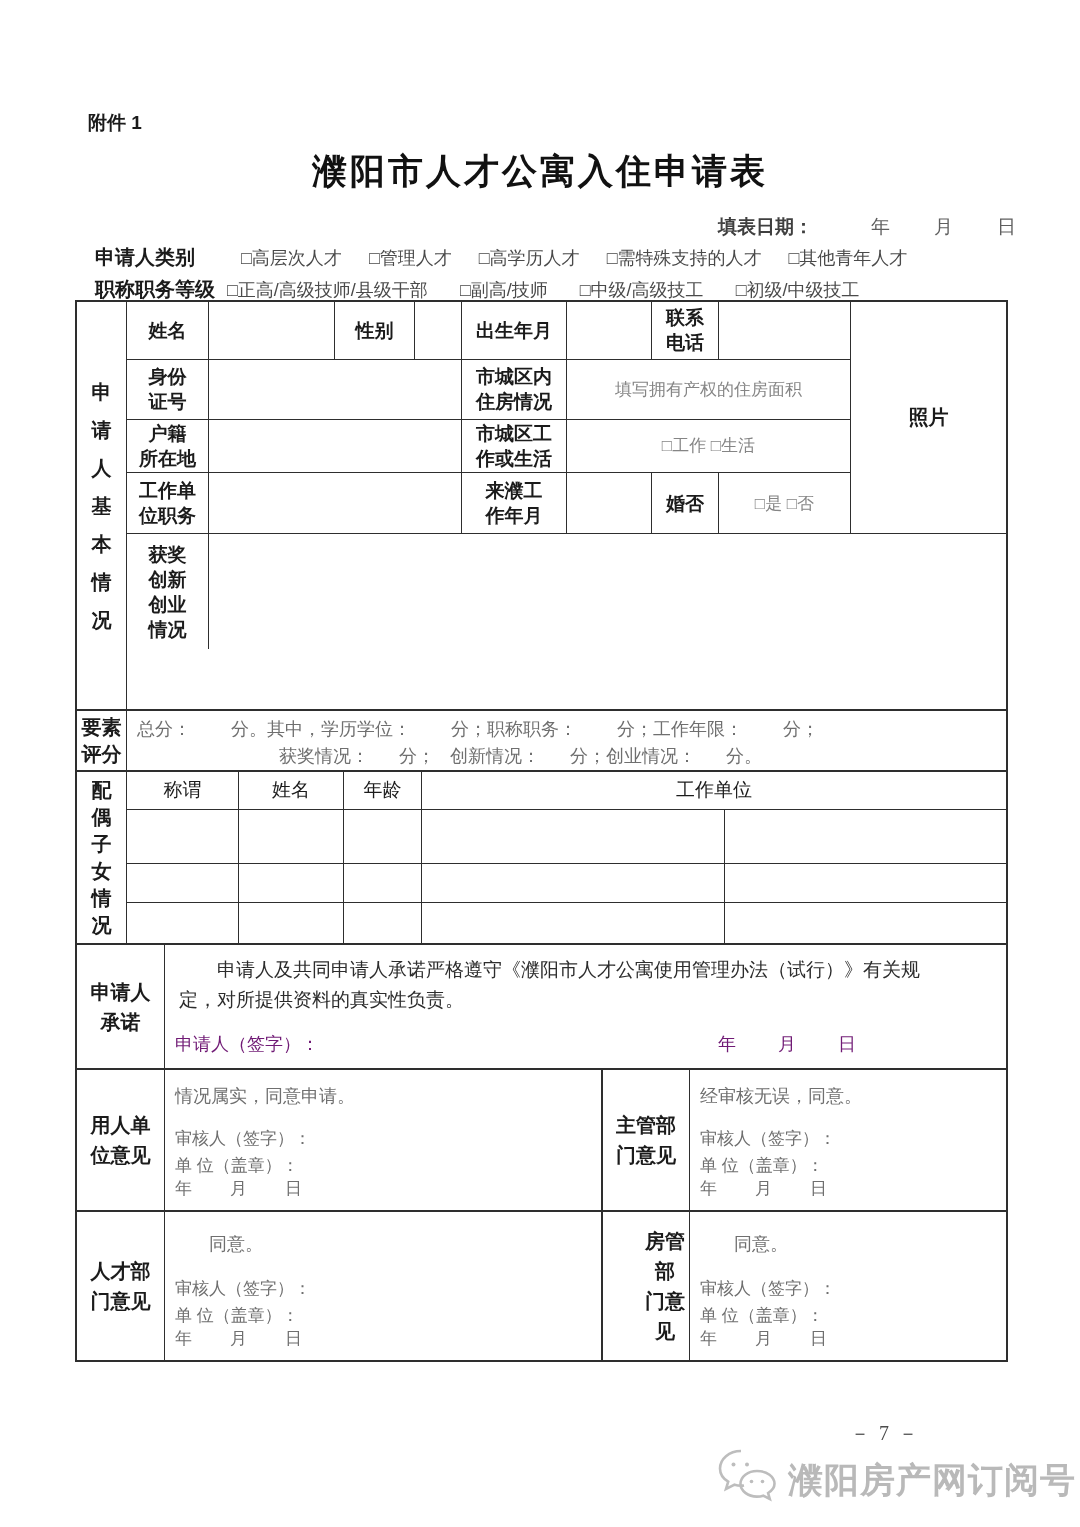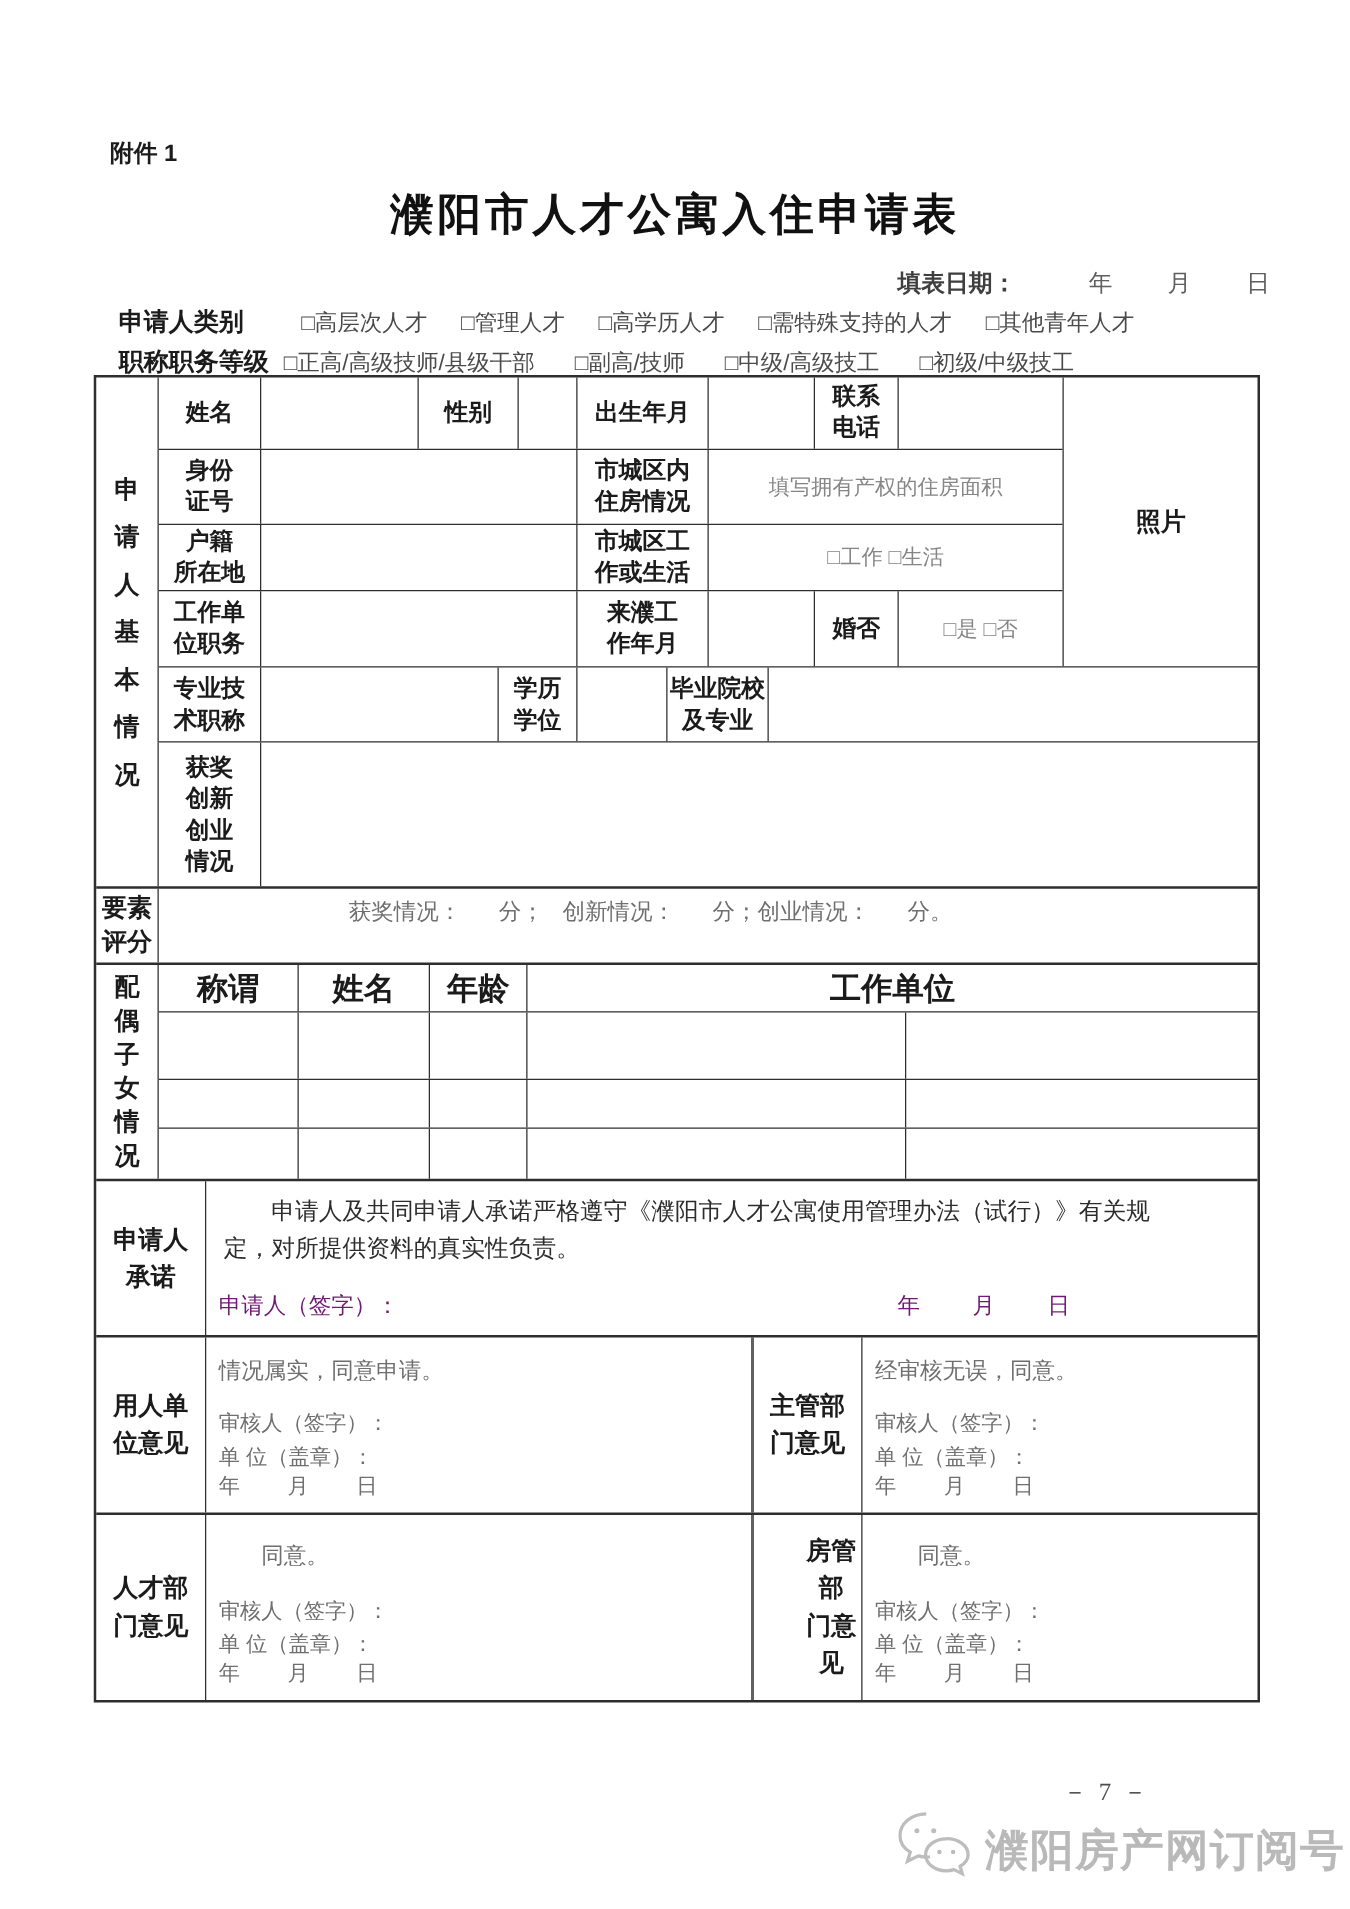--- a/index.html
+++ b/index.html
@@ -78,21 +78,21 @@
   .photo-cell {
     width: 156px; border-left: 1px solid #2e2e2e;
     display: flex; align-items: center; justify-content: center;
     font-weight: 700; font-size: 20px; color:#1b1b1b;
   }
 
   .score-body { padding: 5px 0 0 10px; font-size: 18px; color:#6f6f6f; line-height: 27px; }
   .score-line { white-space: pre-wrap; }
   .score-line.l2 { margin-left: 142px; }
 
-  .fam-h { font-weight: 700; font-size: 25px; color:#1b1b1b; }
+  .fam-h { font-weight: 400; font-size: 19px; color:#1b1b1b; }
 
   .commit-body { display: flex; flex-direction: column; }
   .commit-text {
     padding: 10px 56px 0 14px; text-indent: 38px;
     font-size: 19px; line-height: 30px; color: #2d2d2d; text-align: left;
   }
   .commit-sign {
     margin-top: auto; display: flex; align-items: flex-start;
     padding: 0 150px 12px 10px; justify-content: space-between;
     color: #701a75; font-size: 18px;
@@ -209,45 +209,35 @@
               <div class="cell" style="width:253px"></div>
               <div class="cell lab" style="width:105px">来濮工
 作年月</div>
               <div class="cell" style="width:85px"></div>
               <div class="cell lab" style="width:67px">婚否</div>
               <div class="cell hint flex1">□是    □否</div>
             </div>
           </div>
           <div class="photo-cell">照片</div>
         </div>
-        <div class="r bb" style="height:60px">
-          <div class="cell lab" style="width:82px">专业技
-术职称</div>
-          <div class="cell" style="width:190px"></div>
-          <div class="cell lab" style="width:63px">学历
-学位</div>
-          <div class="cell" style="width:72px"></div>
-          <div class="cell lab" style="width:81px">毕业院校
-及专业</div>
-          <div class="cell flex1"></div>
-        </div>
         <div class="r" style="height:115px">
           <div class="cell lab" style="width:82px">获奖
 创新
 创业
 情况</div>
           <div class="cell flex1"></div>
         </div>
       </div>
     </div>
 
     <div class="sec" style="height:61px">
       <div class="sec-label w50 lh27">要素
 评分</div>
       <div class="sec-body score-body">
+        <div class="score-line">总分：        分。其中，学历学位：        分；职称职务：        分；工作年限：        分；</div>
         <div class="score-line l2">获奖情况：      分；   创新情况：      分；创业情况：      分。</div>
       </div>
     </div>
 
     <div class="sec" style="height:173px">
       <div class="sec-label w50 lh27">配
 偶
 子
 女
 情

